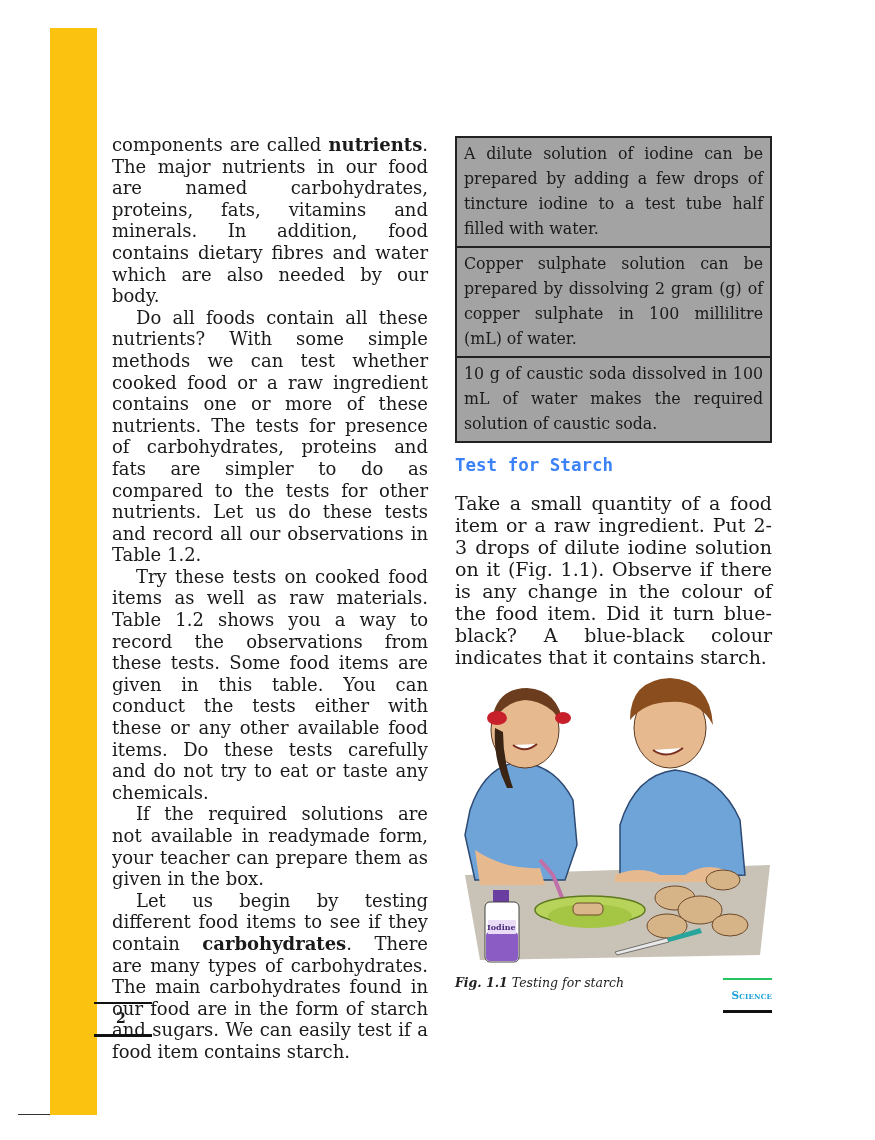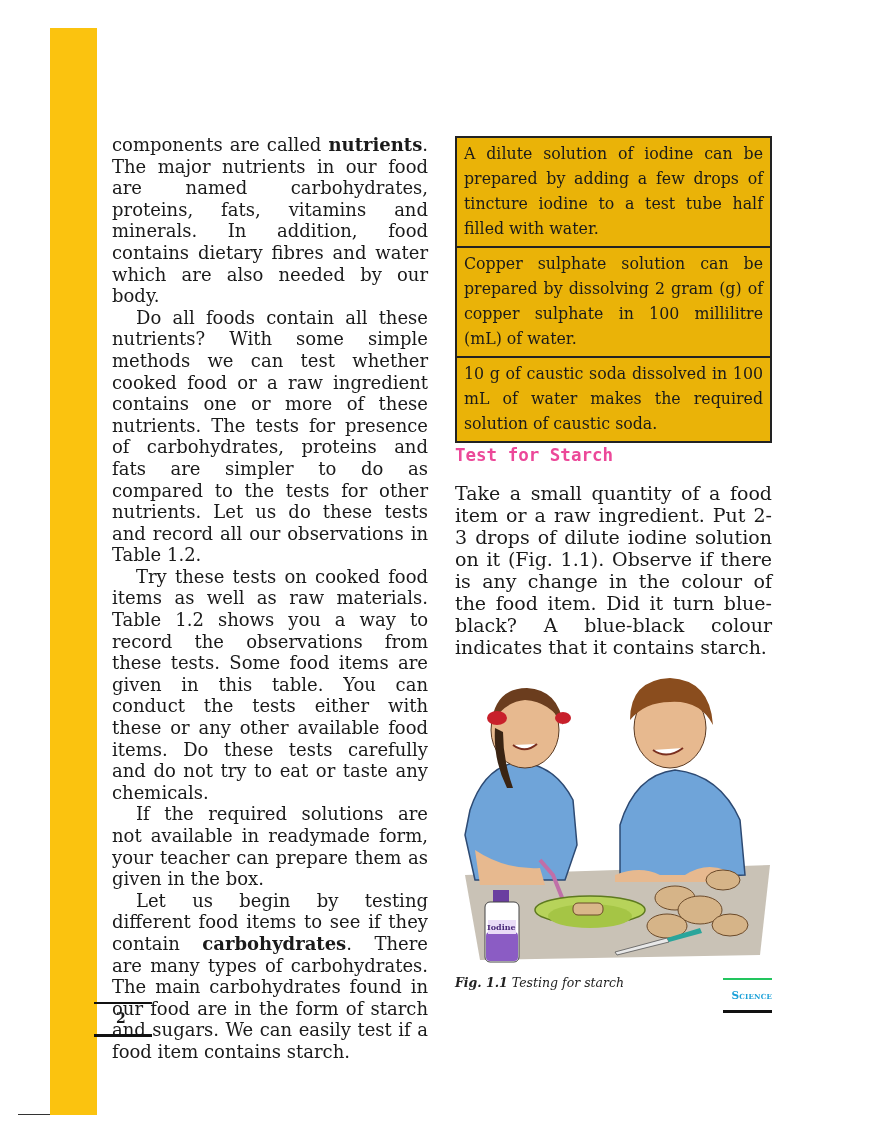--- a/index.html
+++ b/index.html
@@ -8,29 +8,29 @@
   .sidebar { position: absolute; left: 50px; top: 28px; width: 47px; height: 1087px; background: #fbc30f; }
   .crop-mark { position: absolute; left: 18px; top: 1114px; width: 32px; height: 1px; background: #333; }
 
   .col-left { position: absolute; left: 112px; top: 134px; width: 316px;
               font-size: 18px; line-height: 21.6px; text-align: justify; }
   .col-left p { margin: 0; }
   .col-left p.indent { text-indent: 24px; }
   .col-left b { font-weight: bold; }
 
   .col-right { position: absolute; left: 455px; top: 136px; width: 317px; }
-  .notebox { border: 2px solid #222; background: #eab308; }
+  .notebox { border: 2px solid #222; background: #a3a3a3; }
   .notebox .cell { padding: 3px 7px 5px 7px; font-size: 15.8px; line-height: 25px; text-align: justify; }
   .notebox .cell + .cell { border-top: 2px solid #222; }
 
   .activity-title { margin-top: 6px; font-family: "DejaVu Sans Mono", "Liberation Mono", monospace;
                     font-weight: bold; font-size: 18px; line-height: 26px; color: #111; padding-bottom: 2px;
                     border-bottom: 2px solid #e8338e; }
-  .section-title { font-family: "DejaVu Sans Mono", "Liberation Mono", monospace;
-                   font-weight: bold; font-size: 17.5px; line-height: 24px; color: #ec4899; }
+  .section-title { margin-top: 10px; font-family: "DejaVu Sans Mono", "Liberation Mono", monospace;
+                   font-weight: bold; font-size: 17.5px; line-height: 24px; color: #3b82f6; }
   .activity-text { margin-top: 15px; font-size: 19px; line-height: 22px; text-align: justify; }
 
   .figure { position: absolute; left: 455px; top: 670px; width: 320px; height: 300px; }
   .caption { position: absolute; left: 455px; top: 975px; width: 317px; text-align: left;
              font-size: 12.5px; color: #222; font-style: italic; }
   .caption b { font-weight: bold; }
 
   .page-no-box { position: absolute; left: 94px; top: 1002px; width: 58px; height: 30px;
                  border-top: 2px solid #111; border-bottom: 3px solid #111; }
   .page-no { position: absolute; left: 22px; top: 6px; font-weight: bold; font-size: 14px; }

